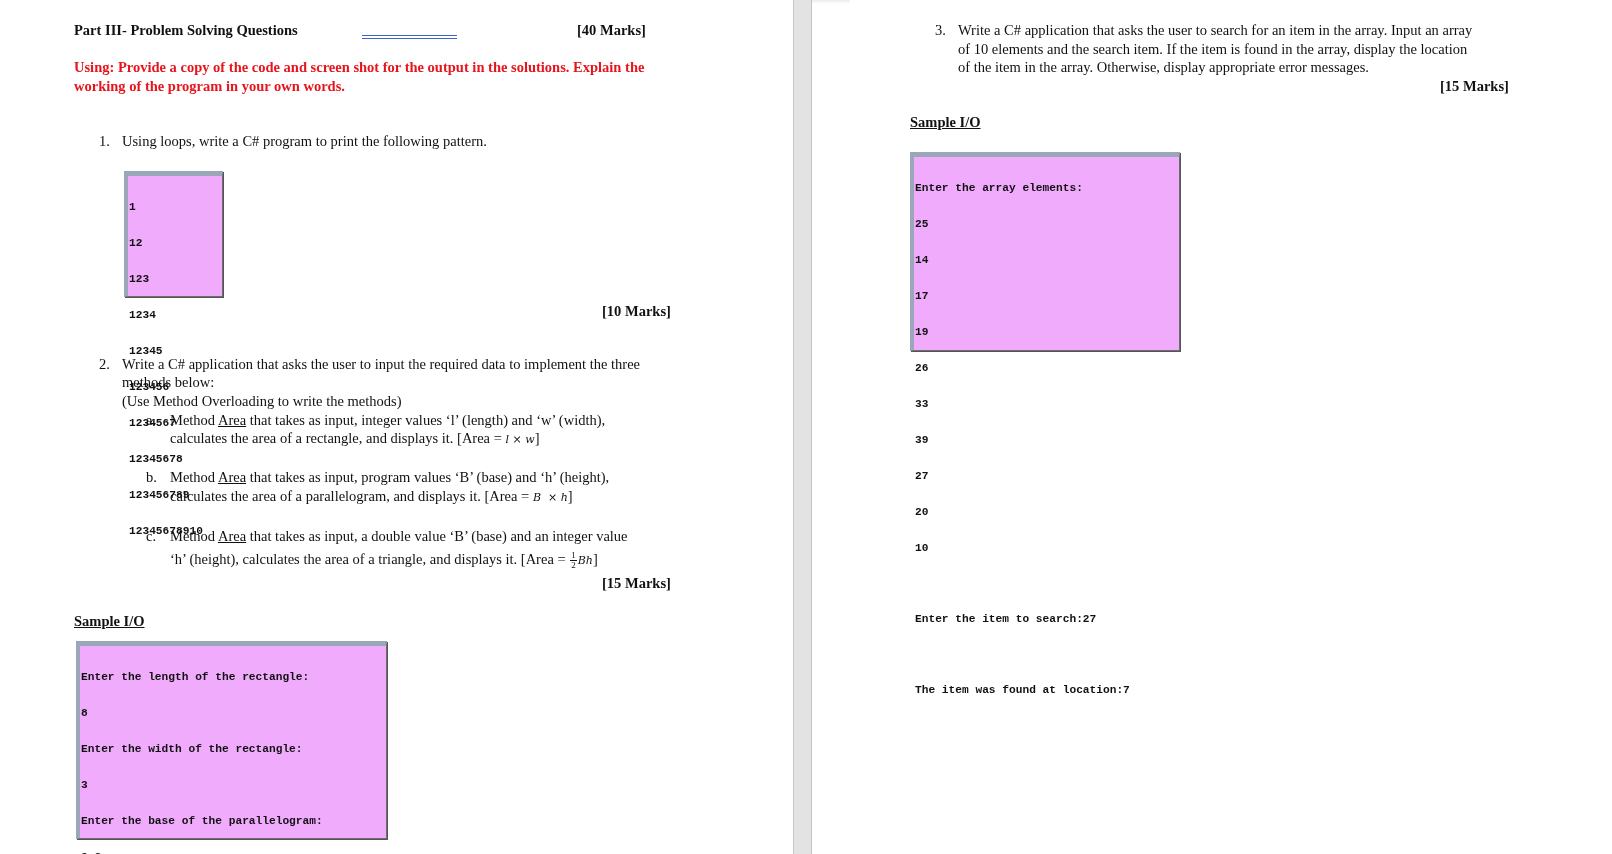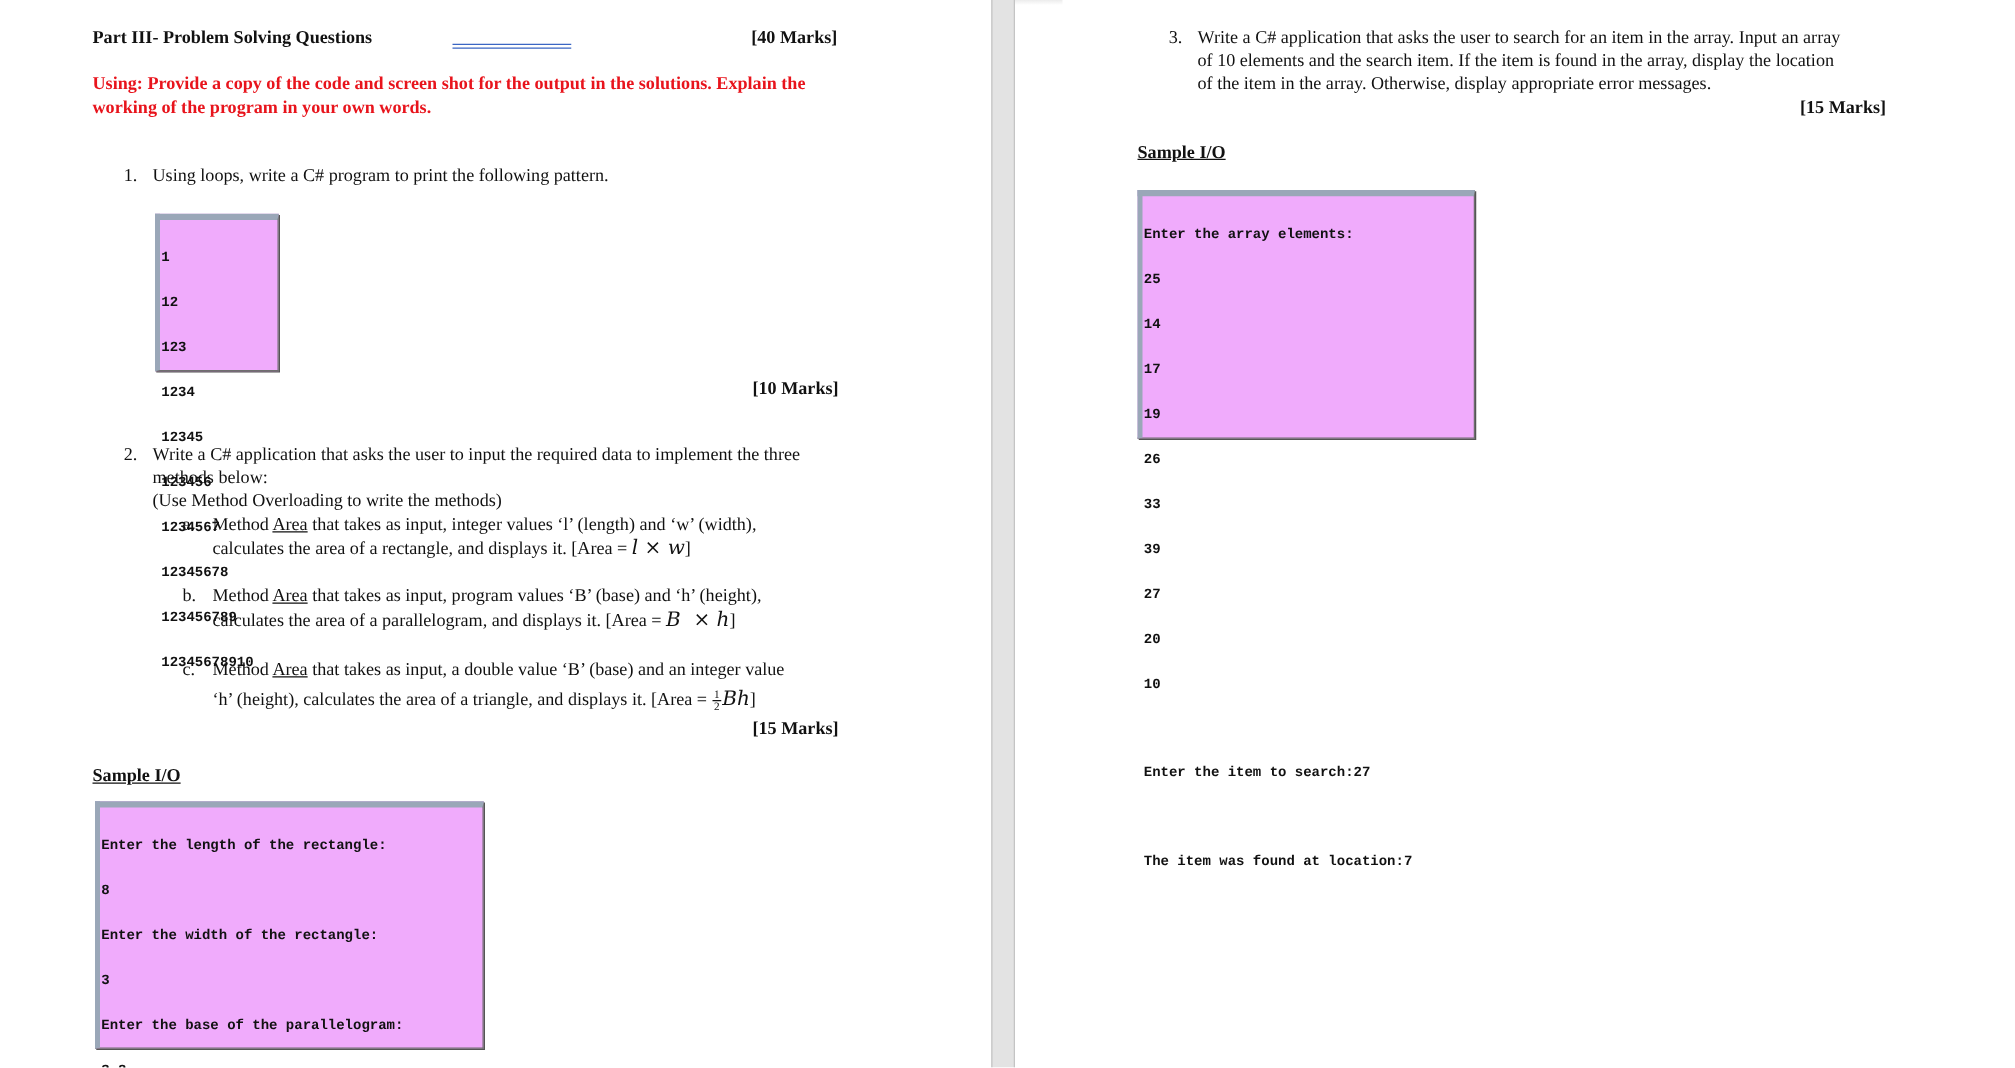--- a/index.html
+++ b/index.html
@@ -17,21 +17,21 @@
     background:#e3e3e3; border-left:1px solid #c4c4c4; border-right:1px solid #c4c4c4;
     box-sizing:border-box;
   }
   .topshade { position:absolute; left:0; top:0; width:1612px; height:4px;
     background:linear-gradient(#ececec,#ffffff); }
   .abs { position:absolute; }
   .txt { font-size:14.5px; line-height:18.6px; }
   .bold { font-weight:bold; }
   .red { color:#e8141c; font-weight:bold; font-size:14.5px; line-height:18.6px; }
   .u { text-decoration:underline; }
-  .math { font-style:italic; font-family:"DejaVu Serif", serif; font-size:16px; }
+  .math { font-style:italic; font-family:"DejaVu Serif", serif; font-size:11px; }
   .blue-line { position:absolute; left:362px; top:35px; width:95px; height:4px;
     border-top:1.5px solid #3a66c4; border-bottom:1.5px solid #3a66c4; box-sizing:border-box; }
   .console {
     position:absolute; background:#f0abfc;
     border:1px solid #6e6e6e; border-top:5px solid #9aa7b8;
     border-left:4px solid #9aa7b8; box-shadow: 1px 1px 0 #555;
     box-sizing:border-box; padding:1px 2px 1px 1px;
     font-family:"Liberation Mono","DejaVu Sans Mono", monospace;
     font-weight:bold; font-size:11.2px; line-height:12px; color:#111;
     white-space:pre;
@@ -44,21 +44,21 @@
   .frac .num { border-bottom:1px solid #111; padding:0 1px; }
 </style>
 </head>
 <body>
 
 <div class="topshade"></div>
 
 <div class="page page-left">
   <div class="abs txt bold" style="left:74px; top:21px;">Part III- Problem Solving Questions</div>
   <div class="blue-line"></div>
-  <div class="abs txt bold" style="left:601px; top:21px;">[40 Marks]</div>
+  <div class="abs txt bold" style="left:577px; top:21px;">[40 Marks]</div>
 
   <div class="abs red" style="left:74px; top:58px;">Using: Provide a copy of the code and screen shot for the output in the solutions. Explain the</div>
   <div class="abs red" style="left:74px; top:77px;">working of the program in your own words.</div>
 
   <div class="abs txt" style="left:99px; top:132px;">1.</div>
   <div class="abs txt" style="left:122px; top:132px;">Using loops, write a C# program to print the following pattern.</div>
 
   <div class="console" style="left:124px; top:171px; width:99px; height:126px;">
     <span class="ln">1</span>
     <span class="ln">12</span>

